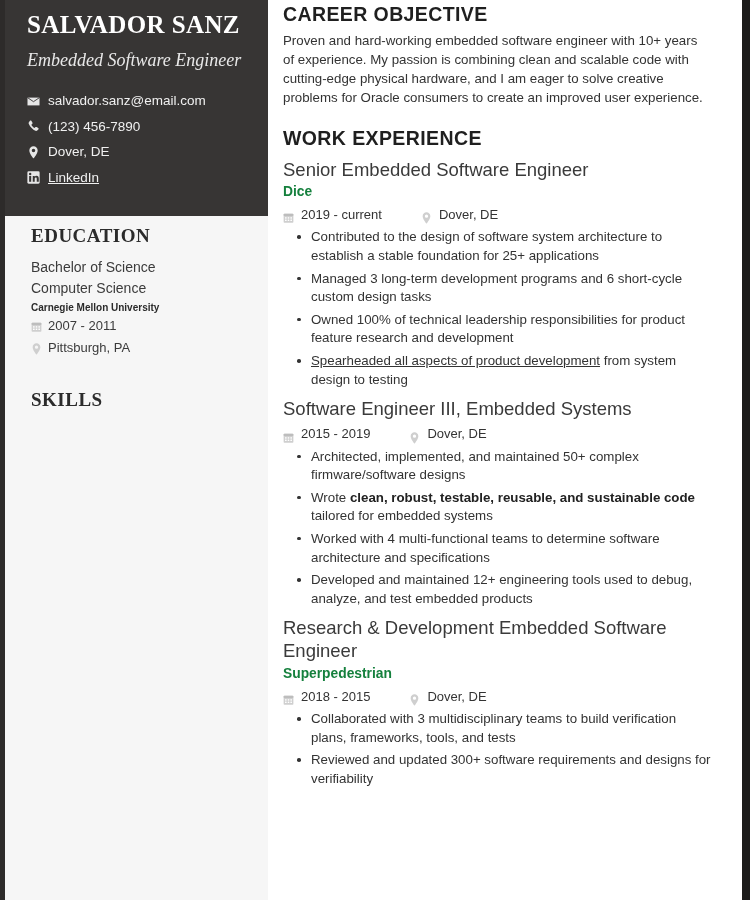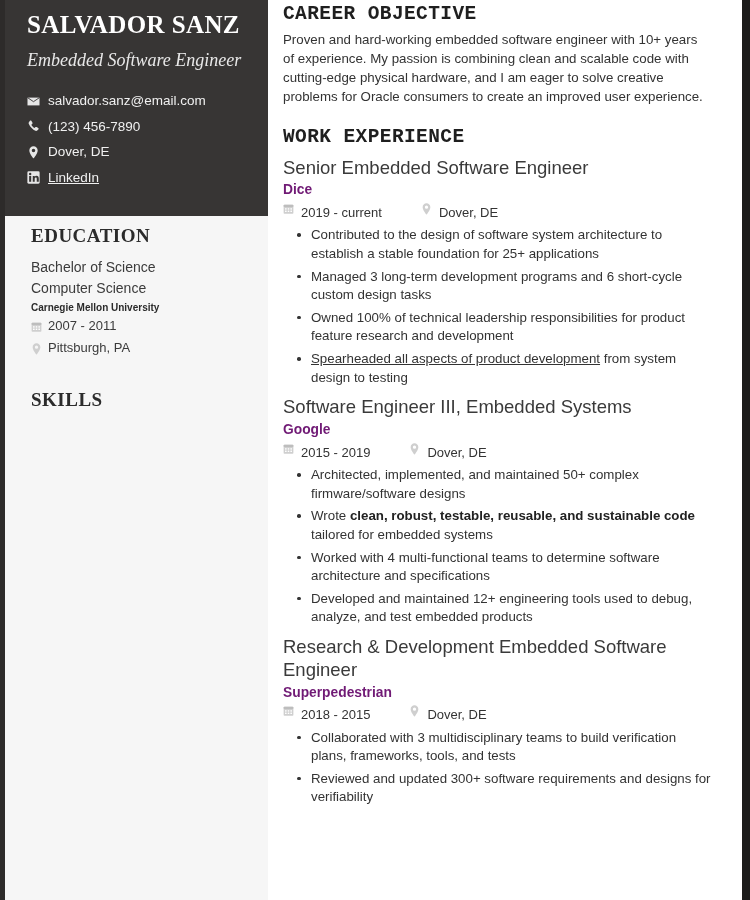--- a/index.html
+++ b/index.html
@@ -103,21 +103,21 @@
   }
 
   
   .main {
     position:absolute; left:268px; top:0;
     width:474px; height:900px;
     background:#ffffff;
     padding:3px 30px 0 15px;
   }
   .main-head {
-    font-family:Liberation Mono, monospace;
+    font-family:Liberation Sans, sans-serif;
     font-weight:bold;
     font-size:19.5px;
     letter-spacing:0.4px;
     color:#1f1f1f;
   }
   .objective {
     font-size:13.3px;
     color:#333333;
     line-height:1.42;
     margin-top:6px;
@@ -126,30 +126,30 @@
   .job { margin-top:9px; }
   .job-role {
     font-size:18.5px;
     color:#3a3a3a;
     line-height:1.23;
     font-weight:normal;
   }
   .job-company {
     font-size:13.8px;
     font-weight:bold;
-    color:#701a75;
+    color:#15803d;
     margin-top:2px;
     line-height:1.35;
   }
   .job-meta {
     display:flex; align-items:center;
     font-size:13px; color:#333333;
     margin-top:3px; line-height:1.5;
   }
-  .job-meta .chunk { display:flex; align-items:flex-start; gap:7px; }
+  .job-meta .chunk { display:flex; align-items:flex-end; gap:7px; }
   .job-meta .chunk.loc { margin-left:39px; }
   .job-meta .ic { width:11px; height:12px; flex:0 0 11px; display:inline-flex; align-items:center; justify-content:center; }
   .job-meta .ic svg { width:11px; height:12px; display:block; fill:#c9c9c9; }
 
   ul.bullets { list-style:none; margin-top:4px; }
   ul.bullets li {
     position:relative;
     padding-left:28px;
     font-size:13.3px;
     color:#333333;
@@ -290,21 +290,20 @@
           </div>
           <ul class="bullets">
             <li><span>Contributed to the design of software system architecture to establish a stable foundation for 25+ applications</span></li>
             <li><span>Managed 3 long-term development programs and 6 short-cycle custom design tasks</span></li>
             <li><span>Owned 100% of technical leadership responsibilities for product feature research and development</span></li>
             <li><span class="u">Spearheaded all aspects of product development</span><span> from system design to testing</span></li>
           </ul>
         </div>
         <div class="job">
           <div class="job-role">Software Engineer III, Embedded Systems</div>
-          <div class="job-company">Google</div>
           <div class="job-meta">
             <span class="chunk">
               <span class="ic">
                 <svg viewBox="0 0 14 14">
                   <rect x="0.8" y="1.6" width="12.4" height="11.6" rx="1" fill="#cfcfcf"></rect>
                   <rect x="0.8" y="1.6" width="12.4" height="3" rx="1" fill="#bdbdbd"></rect>
                   <rect x="2.6" y="6" width="2" height="1.8" fill="#ffffff"></rect>
                   <rect x="6" y="6" width="2" height="1.8" fill="#ffffff"></rect>
                   <rect x="9.4" y="6" width="2" height="1.8" fill="#ffffff"></rect>
                   <rect x="2.6" y="9" width="2" height="1.8" fill="#ffffff"></rect>

